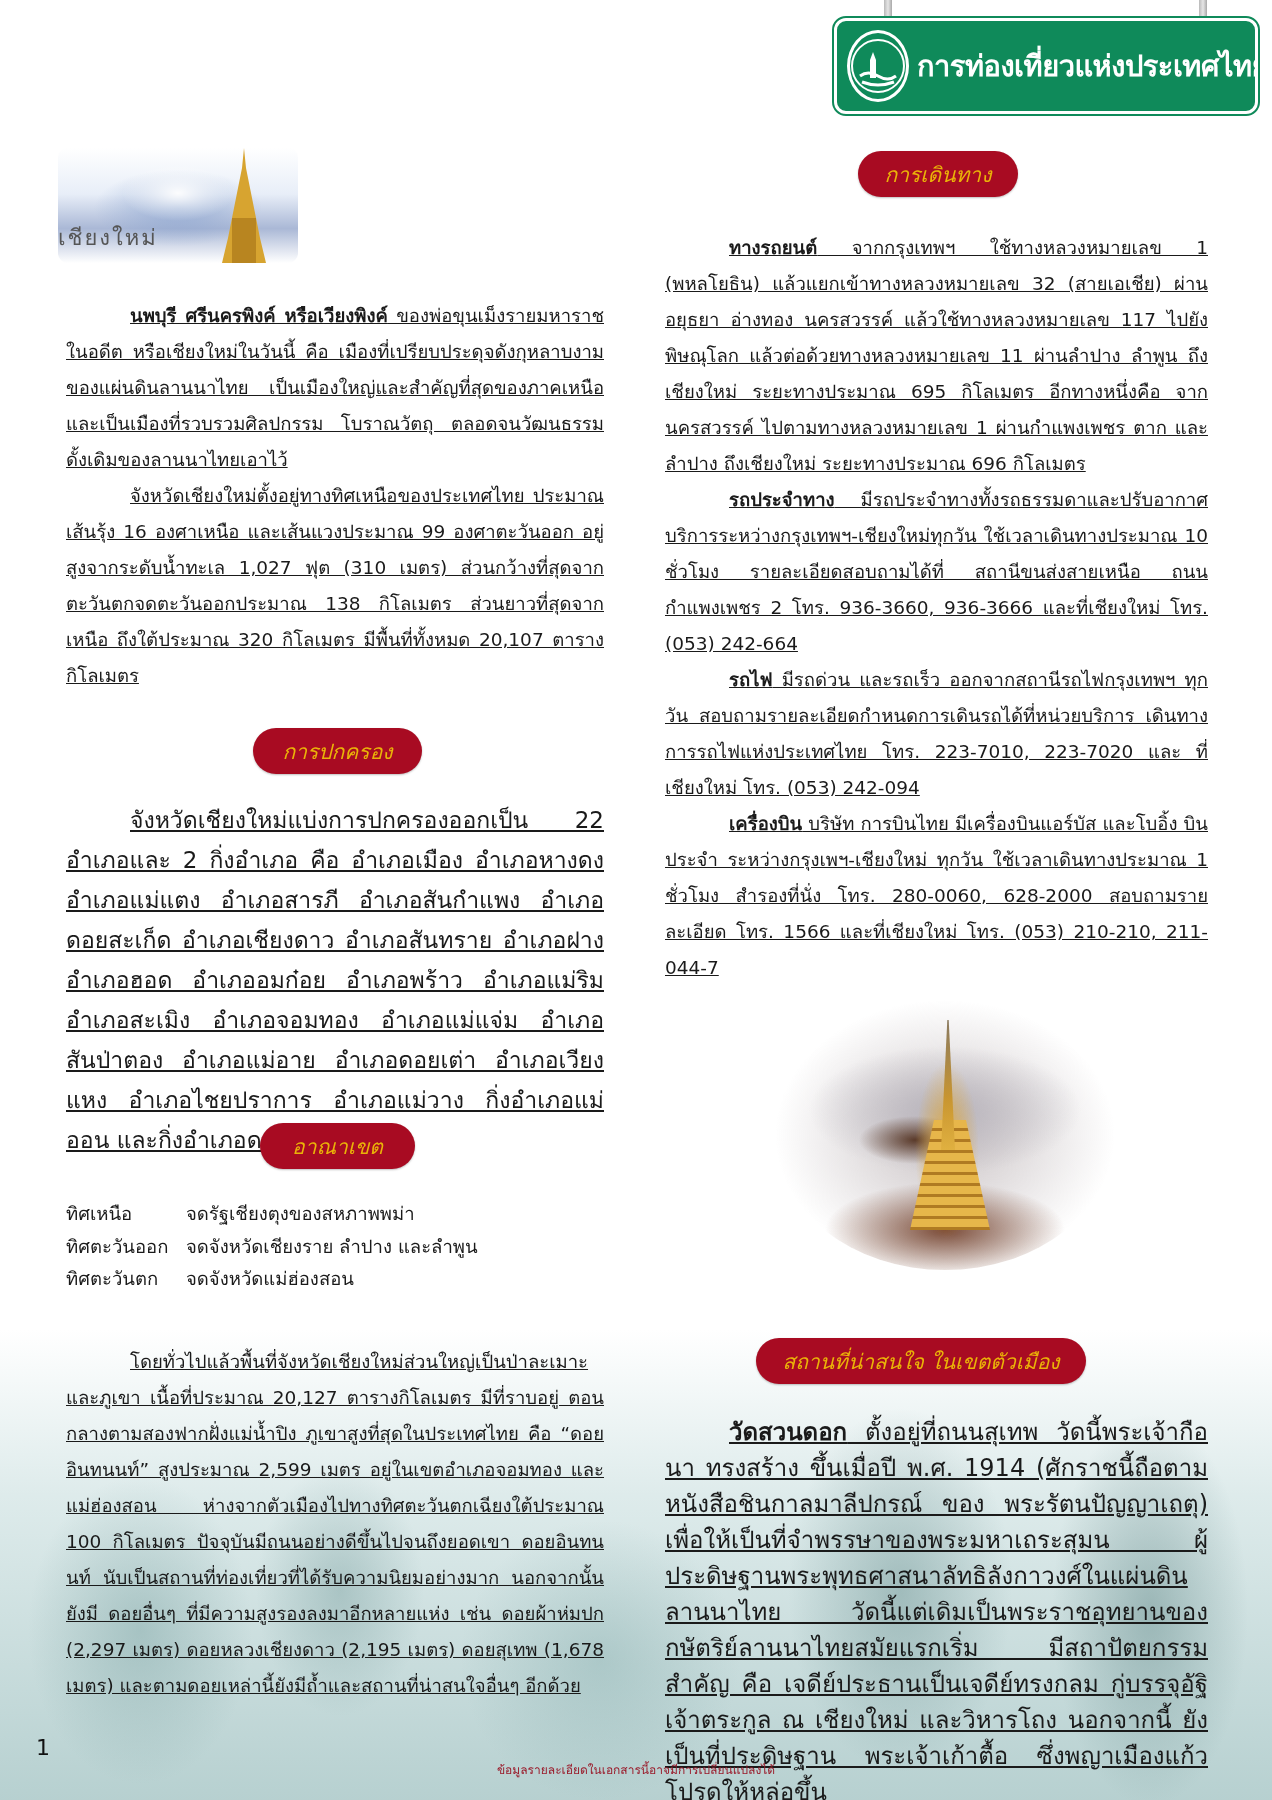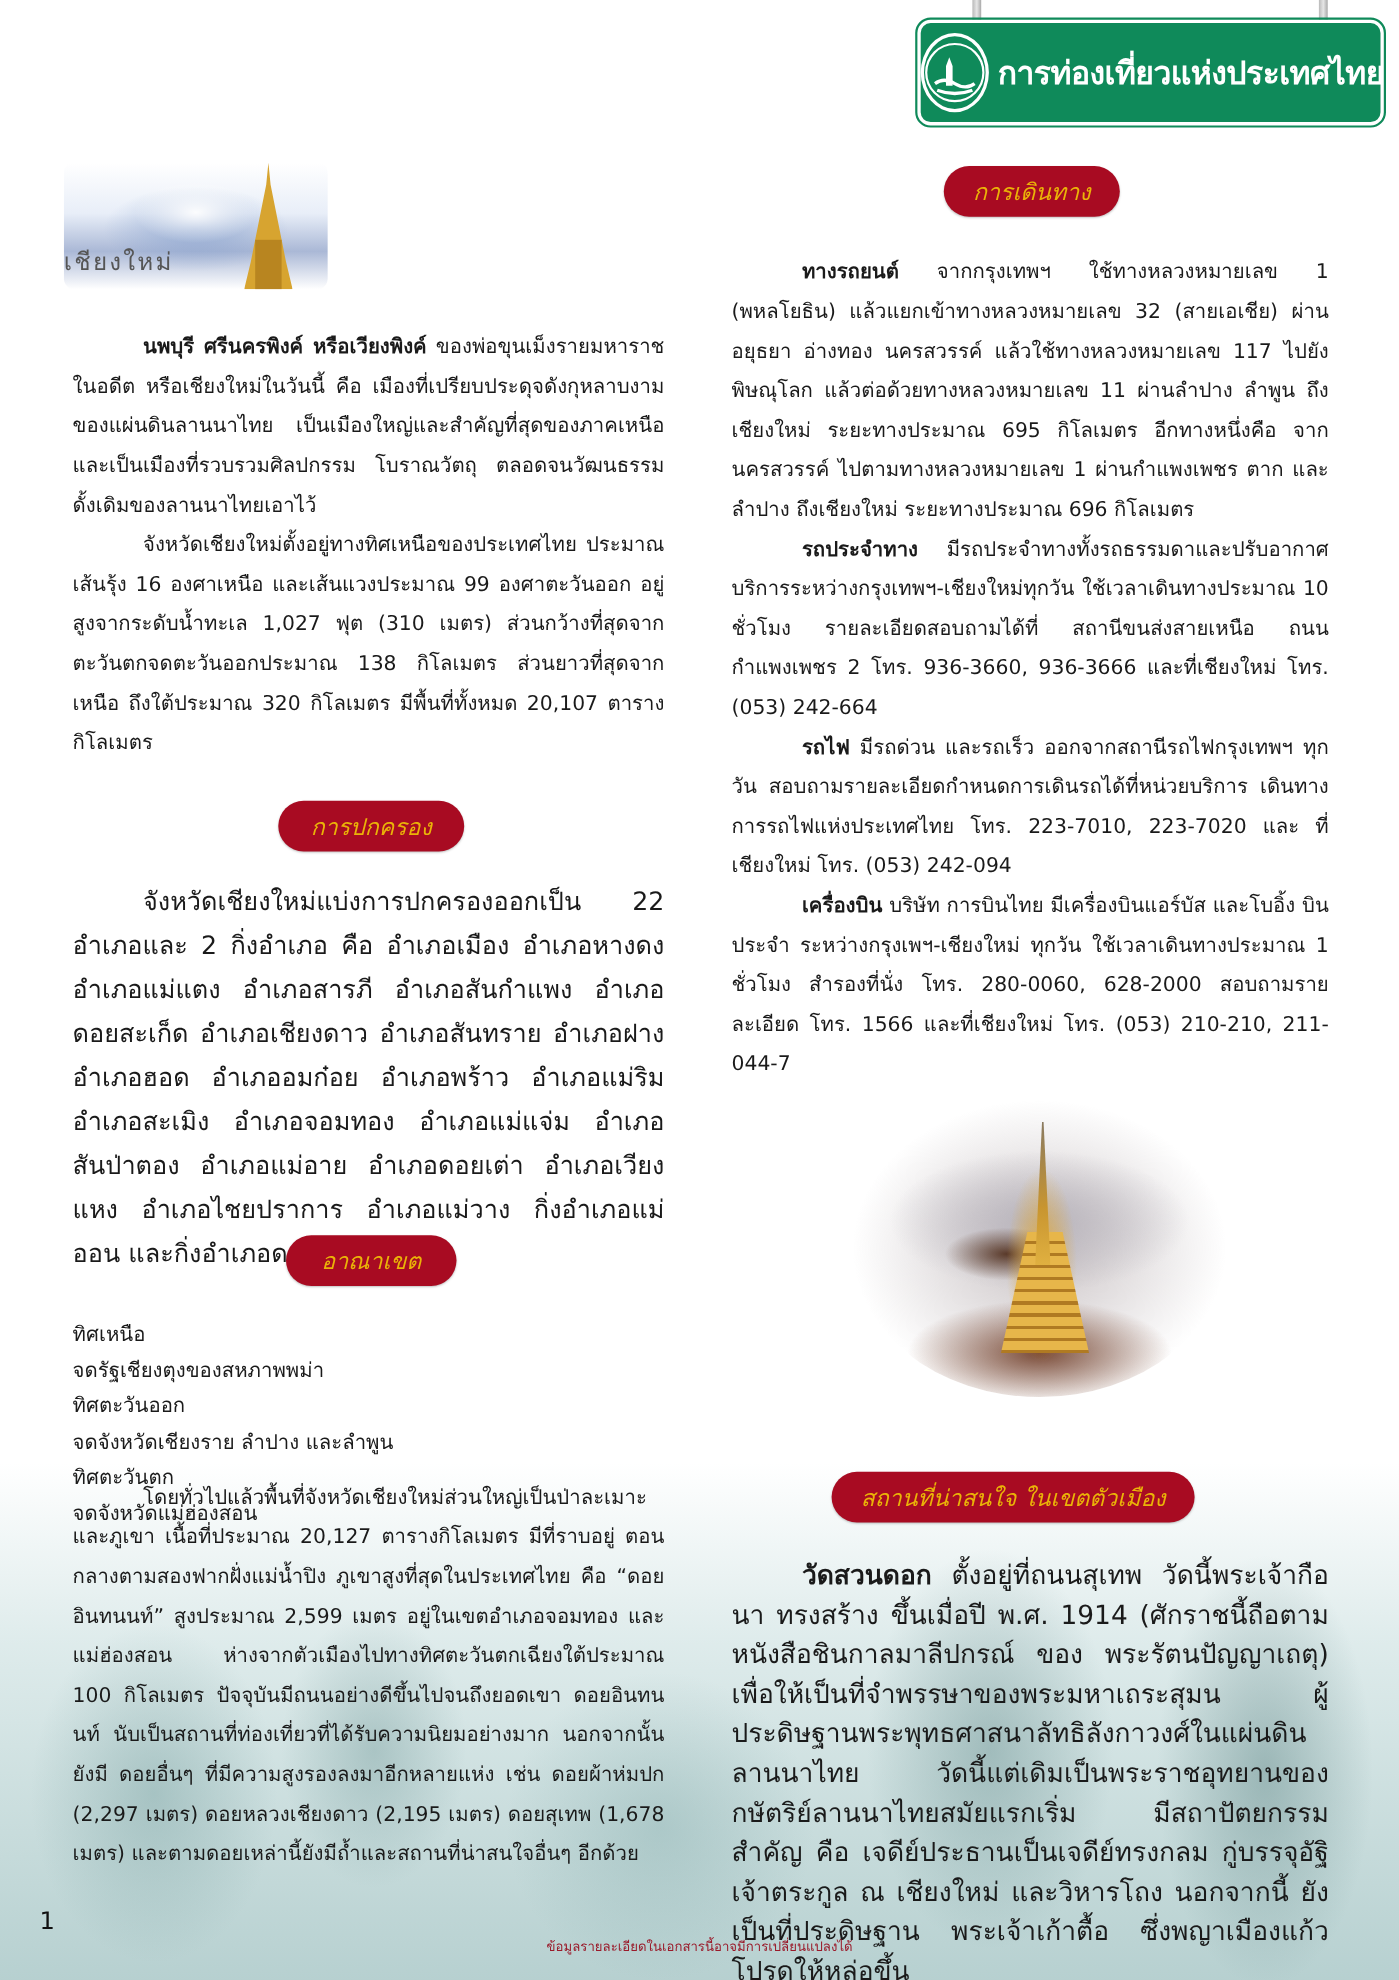--- a/index.html
+++ b/index.html
@@ -19,21 +19,21 @@
     z-index: 0;
   }
 
   
   .sign-post { position: absolute; top: 0; width: 8px; height: 22px; background: linear-gradient(to right,#b9b9b9,#e6e6e6,#a8a8a8); z-index: 2; }
   .sign-post.left { left: 884px; }
   .sign-post.right { left: 1199px; }
   .sign {
     position: absolute; left: 834px; top: 18px; width: 424px; height: 96px;
     background: #0f8a5a; border: 3px solid #ffffff; outline: 2px solid #0f8a5a;
-    border-radius: 12px; display: flex; align-items: center; z-index: 2;
+    border-radius: 12px; display: flex; align-items: center; padding-left: 10px; z-index: 2;
   }
   .sign-logo {
     width: 72px; height: 72px; border-radius: 50%; border: 3px solid #fff;
     display: flex; align-items: center; justify-content: center; color: #fff;
   }
   .sign-title {
     color: #ffffff; font-family: "DejaVu Sans", sans-serif; font-size: 29px; font-weight: bold;
     margin-left: 8px; letter-spacing: -0.5px; white-space: nowrap;
   }
 
@@ -51,37 +51,37 @@
   }
   .banner-label {
     position: absolute; left: 0; bottom: 8px; font-family: Liberation Serif, serif;
     font-size: 22px; color: #555; letter-spacing: 2px;
   }
 
   
   .col { position: absolute; z-index: 1; font-size: 18.5px; line-height: 36px; text-align: justify; }
   .col-left { left: 66px; top: 298px; width: 538px; }
   .col-right { left: 665px; top: 230px; width: 543px; }
-  .para { text-indent: 64px; }
+  .para { text-indent: 64px; text-decoration: underline; }
   .para b { font-weight: bold; }
 
   
   .pill {
     position: absolute; z-index: 2; height: 46px; border-radius: 23px;
     background: #a80b22; color: #eab308; display: flex; align-items: center; justify-content: center;
     font-style: italic; font-size: 21px; box-shadow: 0 1px 2px rgba(0,0,0,0.25);
   }
   .pill-travel { left: 858px; top: 151px; width: 160px; }
   .pill-admin { left: 253px; top: 728px; width: 169px; }
   .pill-border { left: 260px; top: 1123px; width: 155px; }
   .pill-attractions { left: 756px; top: 1338px; width: 330px; }
 
   .admin-block { position: absolute; left: 66px; top: 800px; width: 538px; z-index: 1; font-size: 23px; line-height: 40px; text-align: justify; }
   .border-list { position: absolute; left: 66px; top: 1198px; width: 538px; z-index: 1; font-size: 18.5px; line-height: 32.5px; }
-  .border-row { display: flex; flex-direction: column; }
+  .border-row { display: flex; }
   .border-dir { width: 120px; flex-shrink: 0; }
   .terrain { position: absolute; left: 66px; top: 1344px; width: 538px; z-index: 1; font-size: 18.5px; line-height: 36px; text-align: justify; }
   .attraction { position: absolute; left: 665px; top: 1414px; width: 543px; z-index: 1; font-size: 24px; line-height: 36px; text-align: justify; }
 
   
   .temple-photo {
     position: absolute; left: 775px; top: 1000px; width: 340px; height: 270px; z-index: 1;
     border-radius: 50%;
     background:
       radial-gradient(ellipse 40px 110px at 172px 150px, #e0a93a, transparent 80%),

